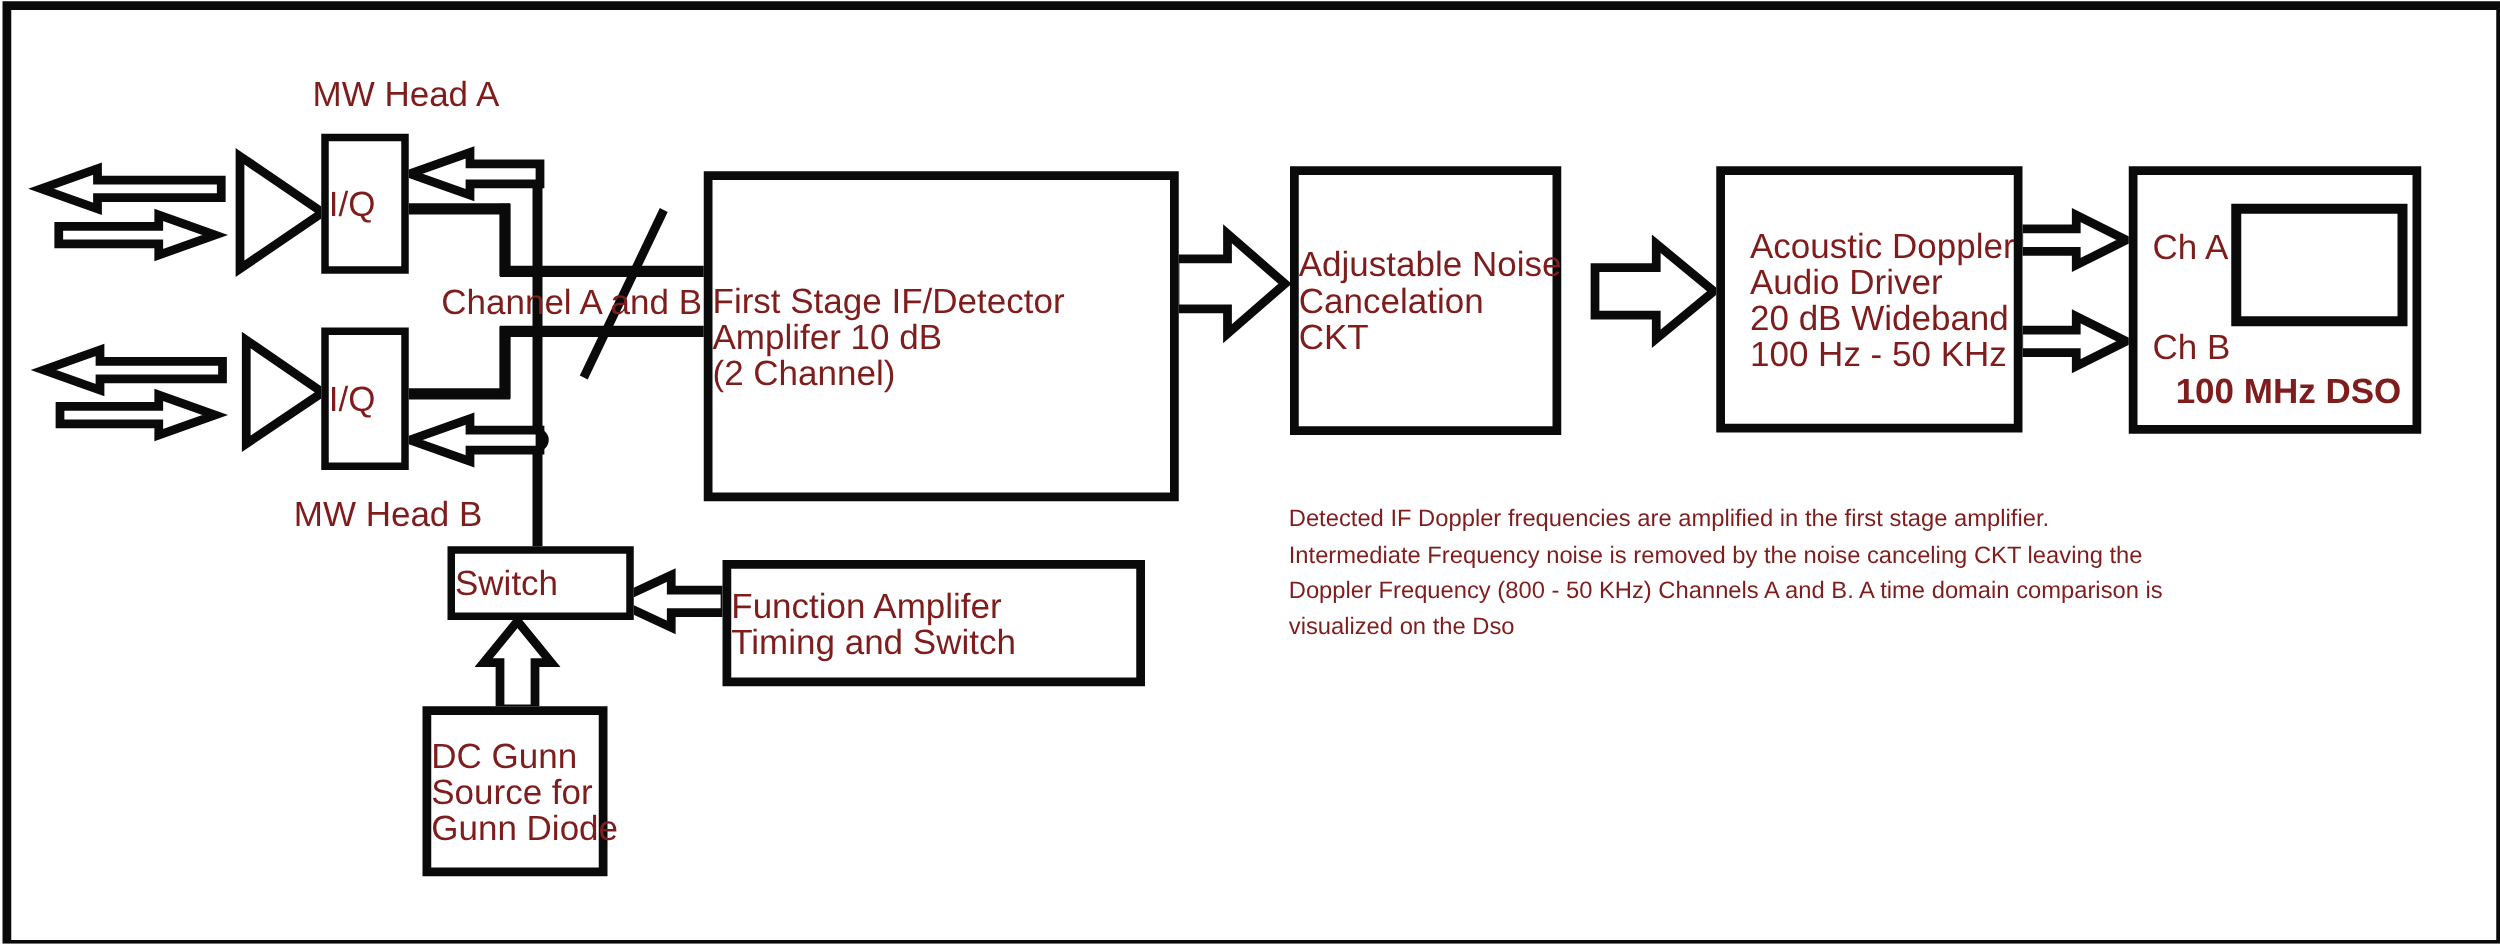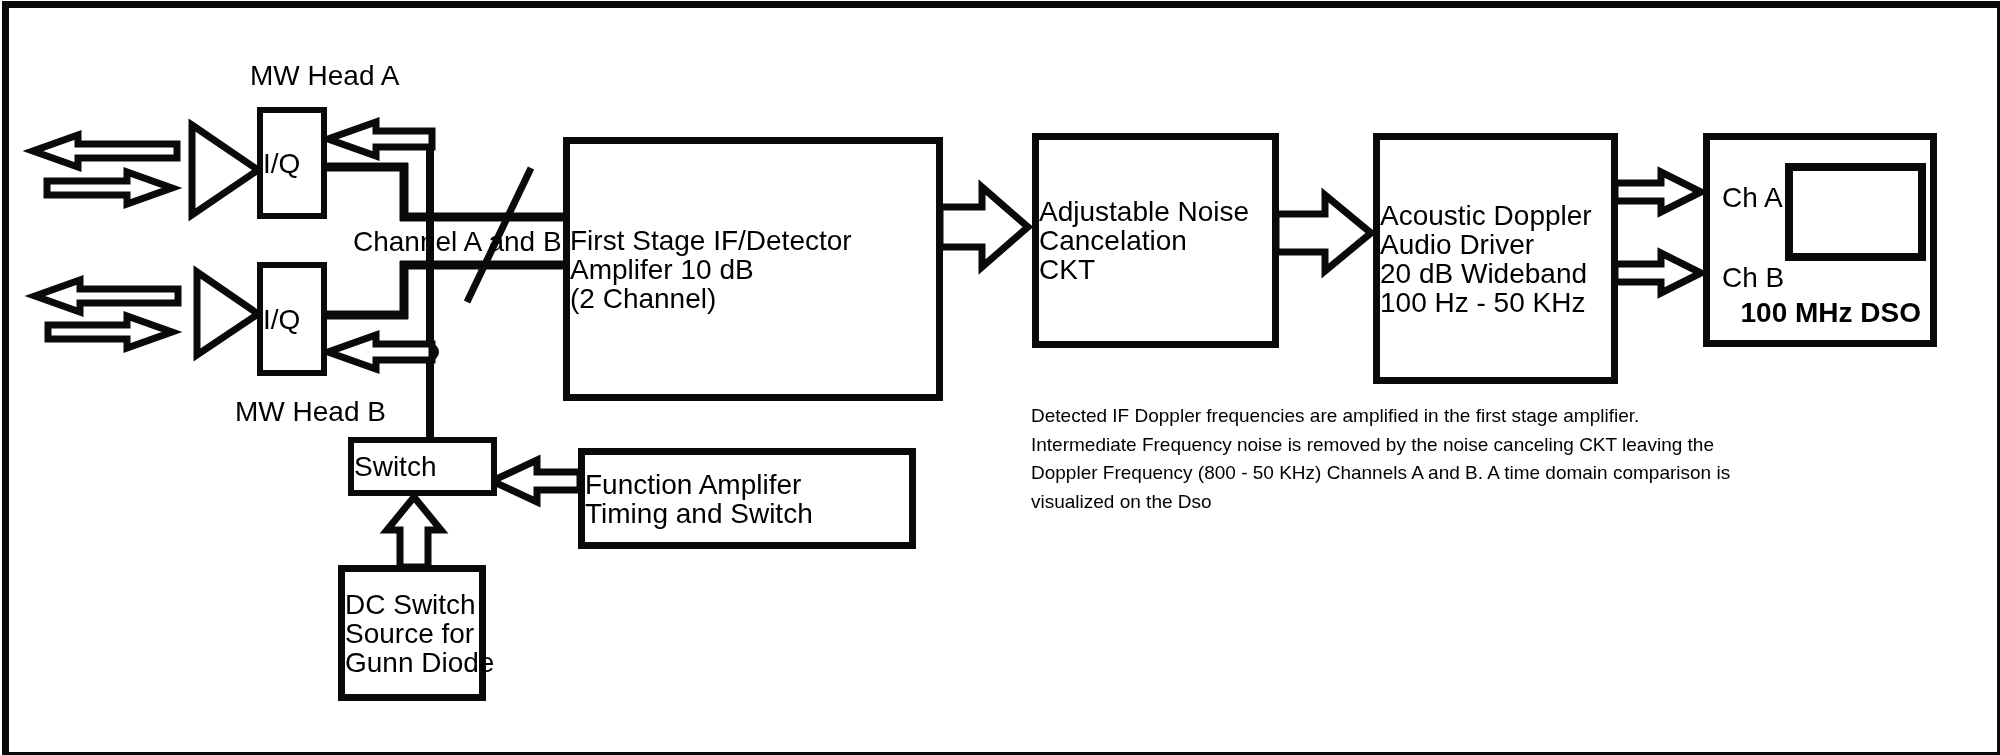--- a/index.html
+++ b/index.html
@@ -1,18 +1,18 @@
 <!DOCTYPE html>
 <html><head>
 <meta charset="utf-8">
 <style>
   html,body{margin:0;padding:0;background:#fff;}
   #canvas{
     position:relative;width:2000px;height:755px;background:#ffffff;
-    font-family:"Liberation Sans","DejaVu Sans",sans-serif;color:#000000;
+    font-family:"Liberation Sans","DejaVu Sans",sans-serif;color:#7f1d1d;
     overflow:hidden;
   }
   #frame{position:absolute;left:2px;top:1px;width:1988px;height:744px;border:7px solid #0a0a0a;}
   #wires{position:absolute;left:0;top:0;z-index:1;}
   .box{
     position:absolute;z-index:2;background:#ffffff;border:7px solid #0a0a0a;
     display:flex;flex-direction:column;align-items:flex-start;justify-content:center;
     text-align:center;font-size:28px;line-height:29px;box-sizing:border-box;
   }
   .box.thin{border-width:6px;}
@@ -77,51 +77,51 @@
   <div class="box thin" style="left:257px;top:262px;width:70px;height:114px;">
     <div class="bline">I/Q</div>
   </div>
 
   <div class="box" style="left:563px;top:137px;width:380px;height:264px;">
     <div class="bline">First Stage IF/Detector</div>
     <div class="bline">Amplifer 10 dB</div>
     <div class="bline">(2 Channel)</div>
   </div>
 
-  <div class="box" style="left:1032px;top:133px;width:247px;height:215px;">
+  <div class="box" style="left:1032px;top:133px;width:217px;height:215px;">
     <div class="bline">Adjustable Noise</div>
     <div class="bline">Cancelation</div>
     <div class="bline">CKT</div>
   </div>
 
-  <div class="box" style="left:1373px;top:133px;width:245px;height:251px;">
+  <div class="box" style="left:1373px;top:133px;width:245px;height:213px;padding-left:20px;">
     <div class="bline">Acoustic Doppler</div>
     <div class="bline">Audio Driver</div>
     <div class="bline">20 dB Wideband</div>
     <div class="bline">100 Hz - 50 KHz</div>
   </div>
 
   <div class="box" id="dso-box" style="left:1703px;top:133px;width:234px;height:214px;">
     <div id="dso-cha">Ch A</div>
     <div id="dso-screen"></div>
     <div id="dso-chb">Ch B</div>
     <div id="dso-caption">100 MHz DSO</div>
   </div>
 
-  <div class="box thin" style="left:348px;top:437px;width:149px;height:59px;">
+  <div class="box thin" style="left:358px;top:437px;width:149px;height:59px;">
     <div class="bline">Switch</div>
   </div>
 
   <div class="box" style="left:578px;top:448px;width:338px;height:101px;">
     <div class="bline">Function Amplifer</div>
     <div class="bline">Timing and Switch</div>
   </div>
 
   <div class="box" style="left:338px;top:565px;width:148px;height:136px;">
-    <div class="bline">DC Switch</div>
+    <div class="bline">DC Gunn</div>
     <div class="bline">Source for</div>
     <div class="bline">Gunn Diode</div>
   </div>
 
   <div id="description">
     <div class="bline">Detected IF Doppler frequencies are amplified in the first stage amplifier.</div>
     <div class="bline">Intermediate Frequency noise is removed by the noise canceling CKT leaving the</div>
     <div class="bline">Doppler Frequency (800 - 50 KHz) Channels A and B. A time domain comparison is</div>
     <div class="bline">visualized on the Dso</div>
   </div>

